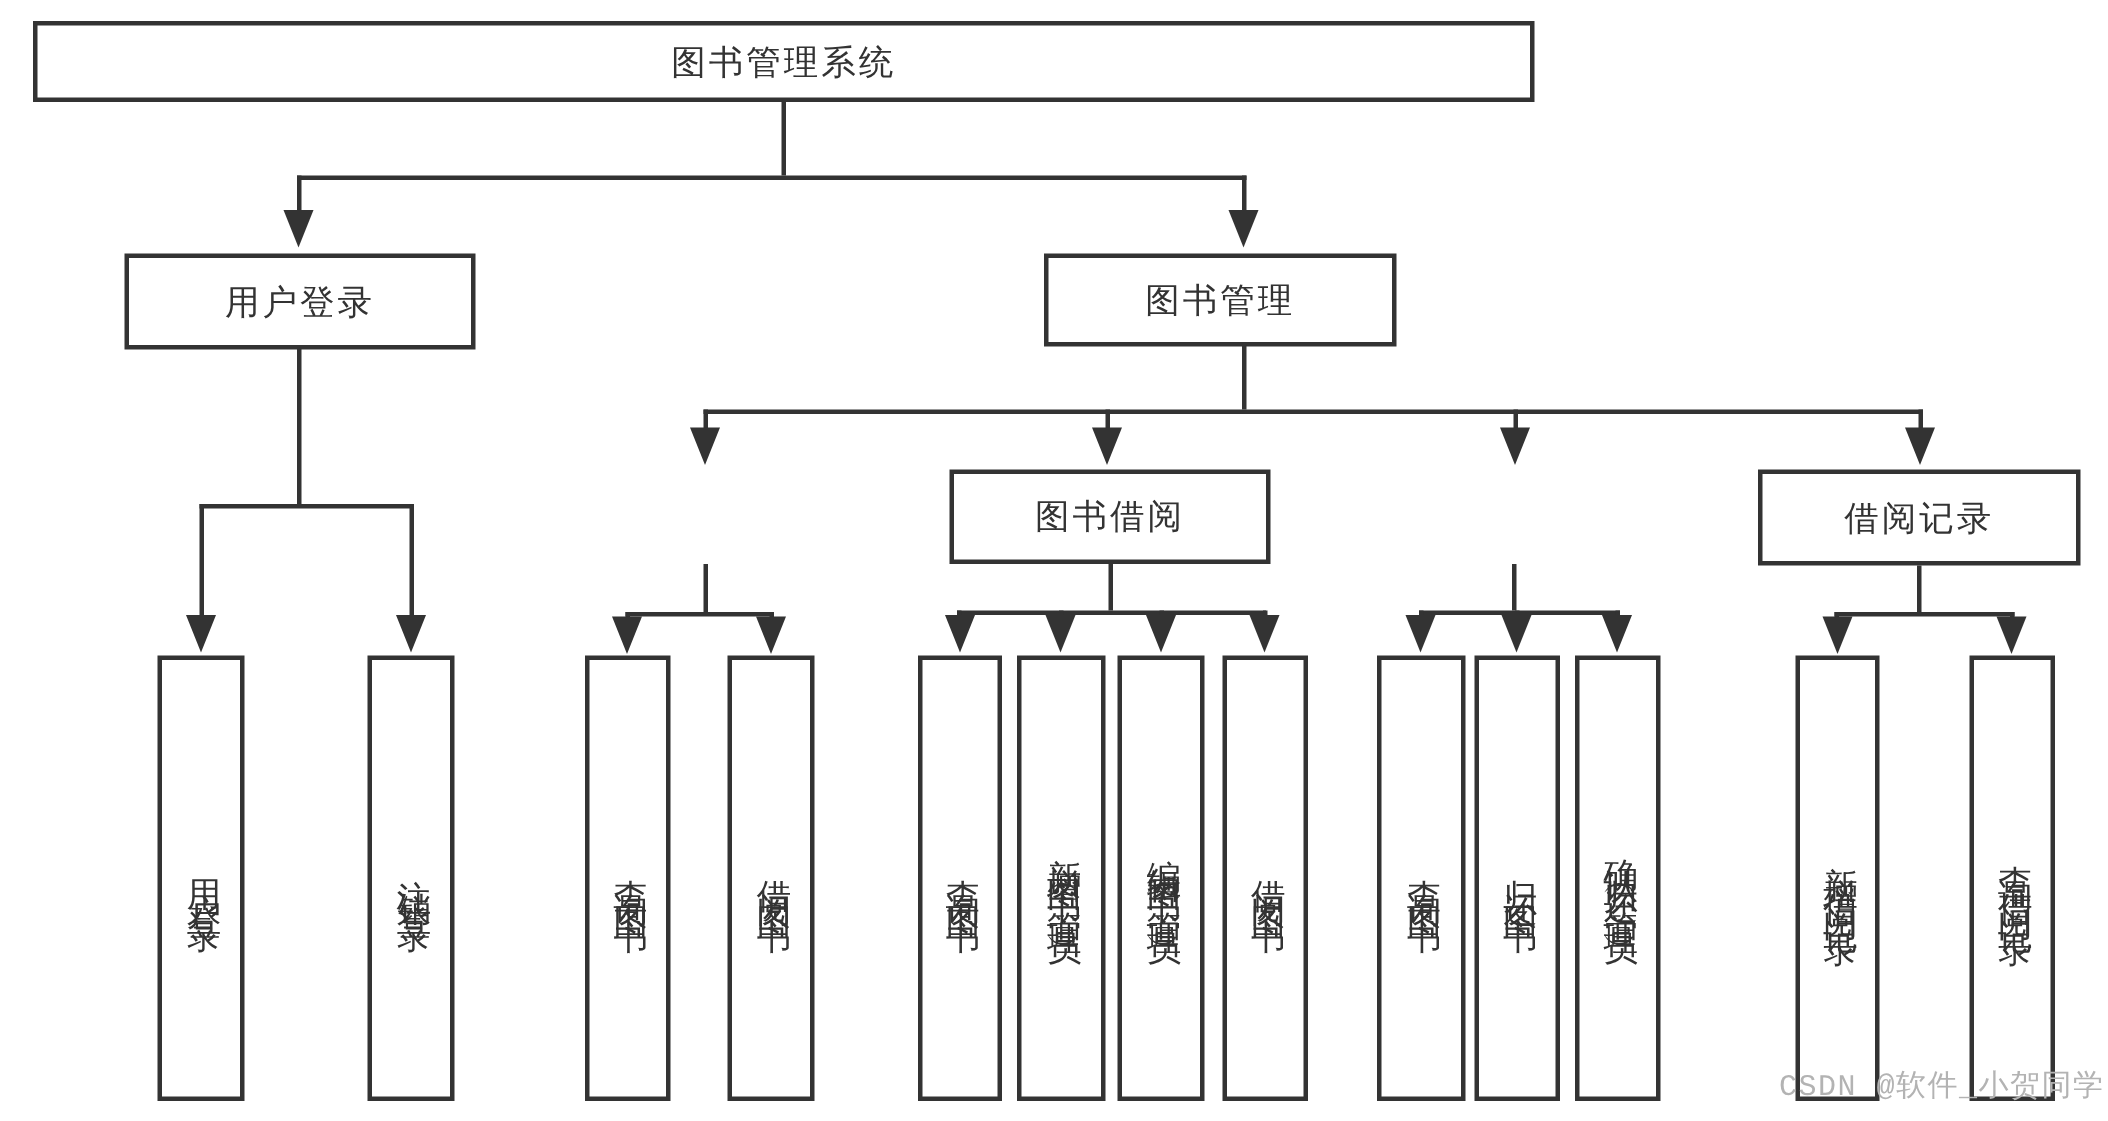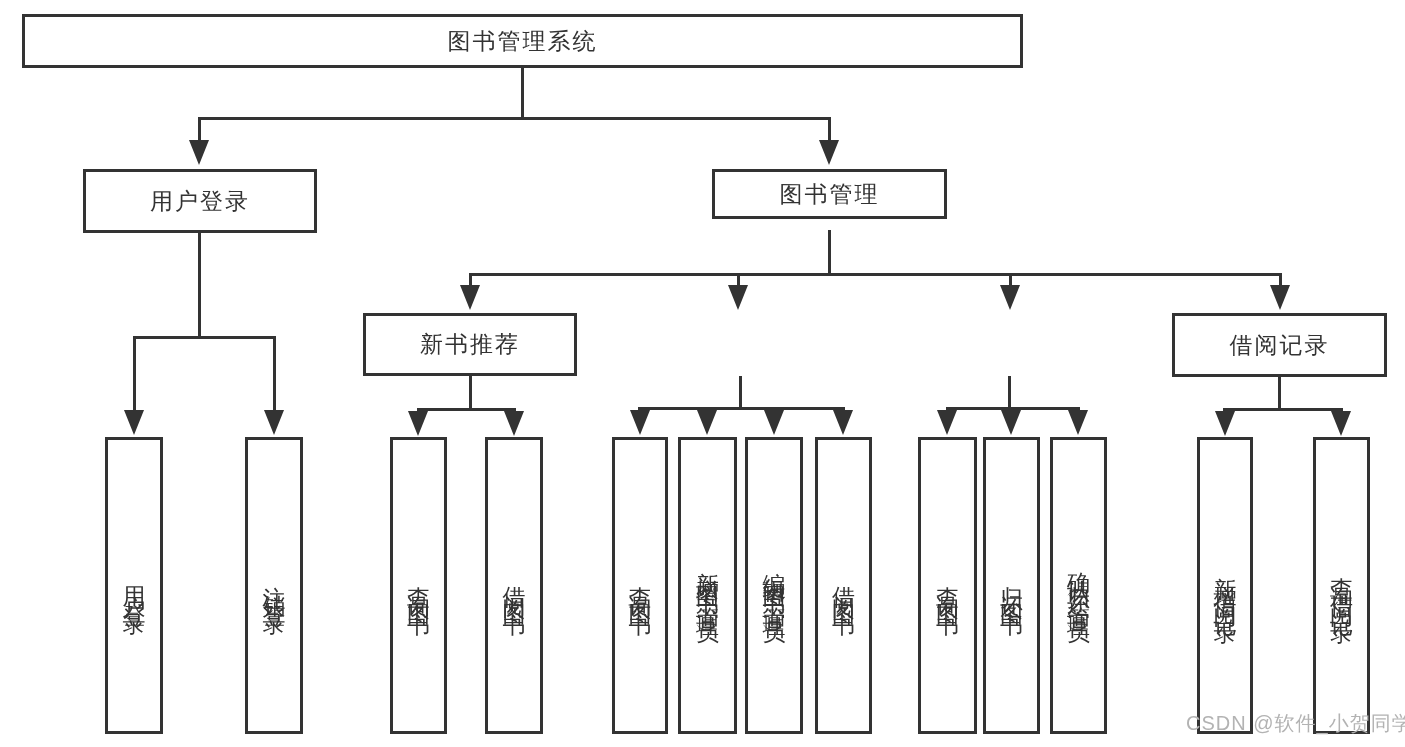--- a/index.html
+++ b/index.html
@@ -1,20 +1,20 @@
 <!DOCTYPE html>
 <html><head>
 <meta charset="utf-8">
 <style>
   html,body{margin:0;padding:0;background:#ffffff;}
   .stage{
     position:relative;
     width:1405px;height:747px;
     background:#ffffff;
-    font-family:Liberation Sans, sans-serif;
+    font-family:Liberation Mono, monospace;
     color:#333333;
     overflow:hidden;
   }
   .box{
     position:absolute;
     box-sizing:border-box;
     border:3px solid #333333;
     background:#ffffff;
     display:flex;
     align-items:center;
@@ -53,26 +53,26 @@
 
 <div class="stage">
 
   <div class="box" style="left:22px;top:14px;width:1001px;height:54px;">
     <span>图书管理系统</span>
   </div>
 
   <div class="box" style="left:83px;top:169px;width:234px;height:64px;">
     <span>用户登录</span>
   </div>
-  <div class="box" style="left:712px;top:169px;width:235px;height:50px;">
+  <div class="box" style="left:696px;top:169px;width:235px;height:62px;">
     <span>图书管理</span>
   </div>
 
-  <div class="box" style="left:363px;top:313px;width:214px;height:63px;">
-    <span>新书推荐</span>
+  <div class="box" style="left:633px;top:313px;width:214px;height:63px;">
+    <span>图书借阅</span>
   </div>
   <div class="box" style="left:1172px;top:313px;width:215px;height:64px;">
     <span>借阅记录</span>
   </div>
 
   <div class="box" style="left:105px;top:437px;width:58px;height:297px;">
     <span class="vtext">用户登录</span>
   </div>
   <div class="box" style="left:245px;top:437px;width:58px;height:297px;">
     <span class="vtext">注销登录</span>

